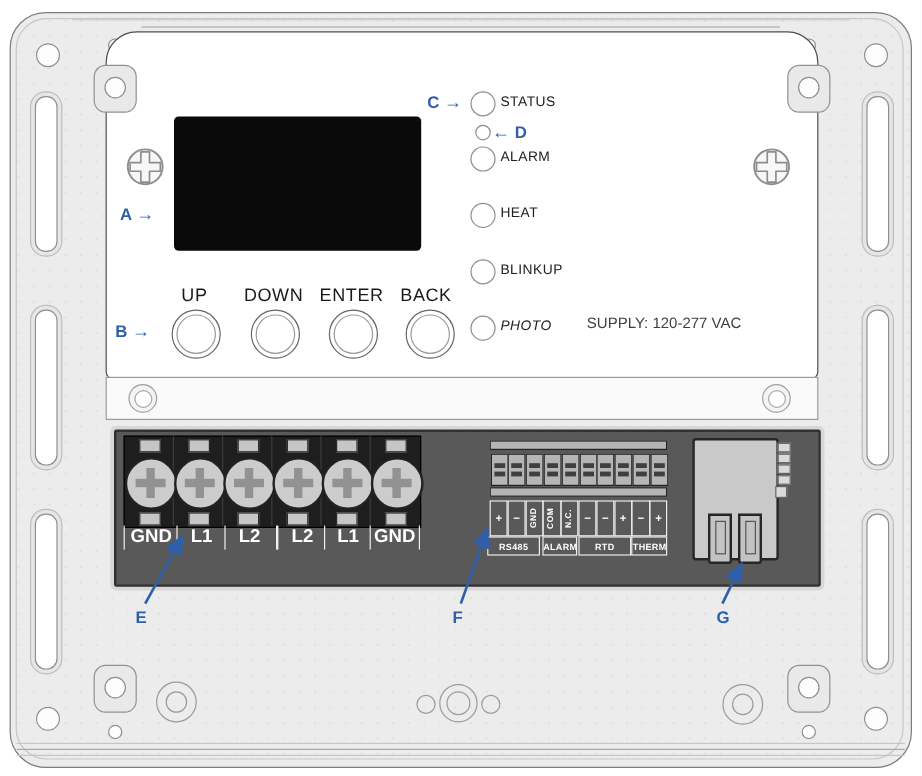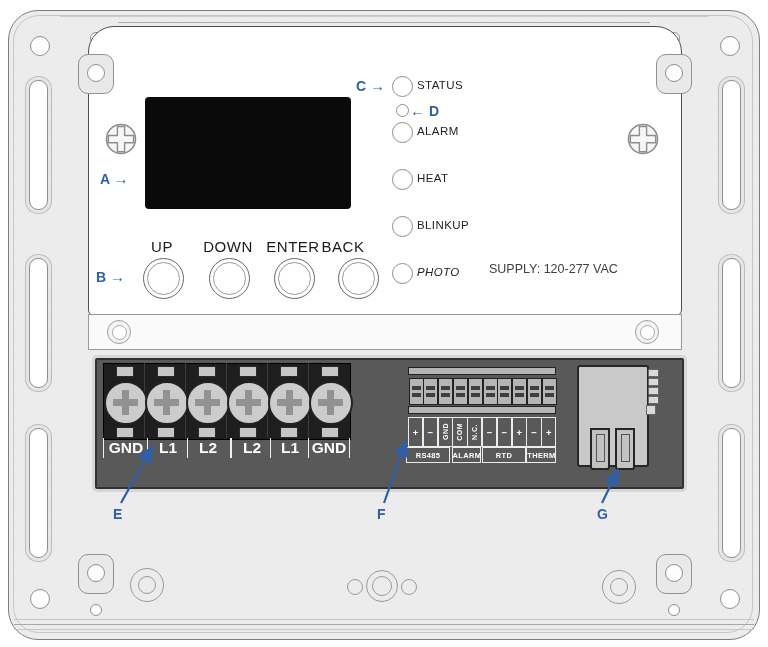--- a/index.html
+++ b/index.html
@@ -108,21 +108,21 @@
   <svg class="abs" style="left:626px;top:122px;" width="34" height="34">
     <circle cx="17" cy="17" r="14.5" fill="#f7f7f7" stroke="#8d8d8d" stroke-width="1.6"></circle>
     <path d="M13.4,4.5 h7.2 v9 h9 v7.2 h-9 v9 h-7.2 v-9 h-9 v-7.2 h9 z" fill="#f7f7f7" stroke="#8d8d8d" stroke-width="1.4" stroke-linejoin="round"></path>
   </svg>
 
   <div class="abs lcd"></div>
 
   <div class="abs btn-label" style="left:127px;top:238px;">UP</div>
   <div class="abs btn-label" style="left:193px;top:238px;">DOWN</div>
   <div class="abs btn-label" style="left:258px;top:238px;">ENTER</div>
-  <div class="abs btn-label" style="left:308px;top:238px;">BACK</div>
+  <div class="abs btn-label" style="left:320px;top:238px;">BACK</div>
   <div class="abs btn-outer" style="left:142.5px;top:257.5px;">
       <div class="btn-inner"></div>
     </div>
   <div class="abs btn-outer" style="left:208.5px;top:257.5px;">
       <div class="btn-inner"></div>
     </div>
   <div class="abs btn-outer" style="left:273.5px;top:257.5px;">
       <div class="btn-inner"></div>
     </div>
   <div class="abs btn-outer" style="left:337.5px;top:257.5px;">

